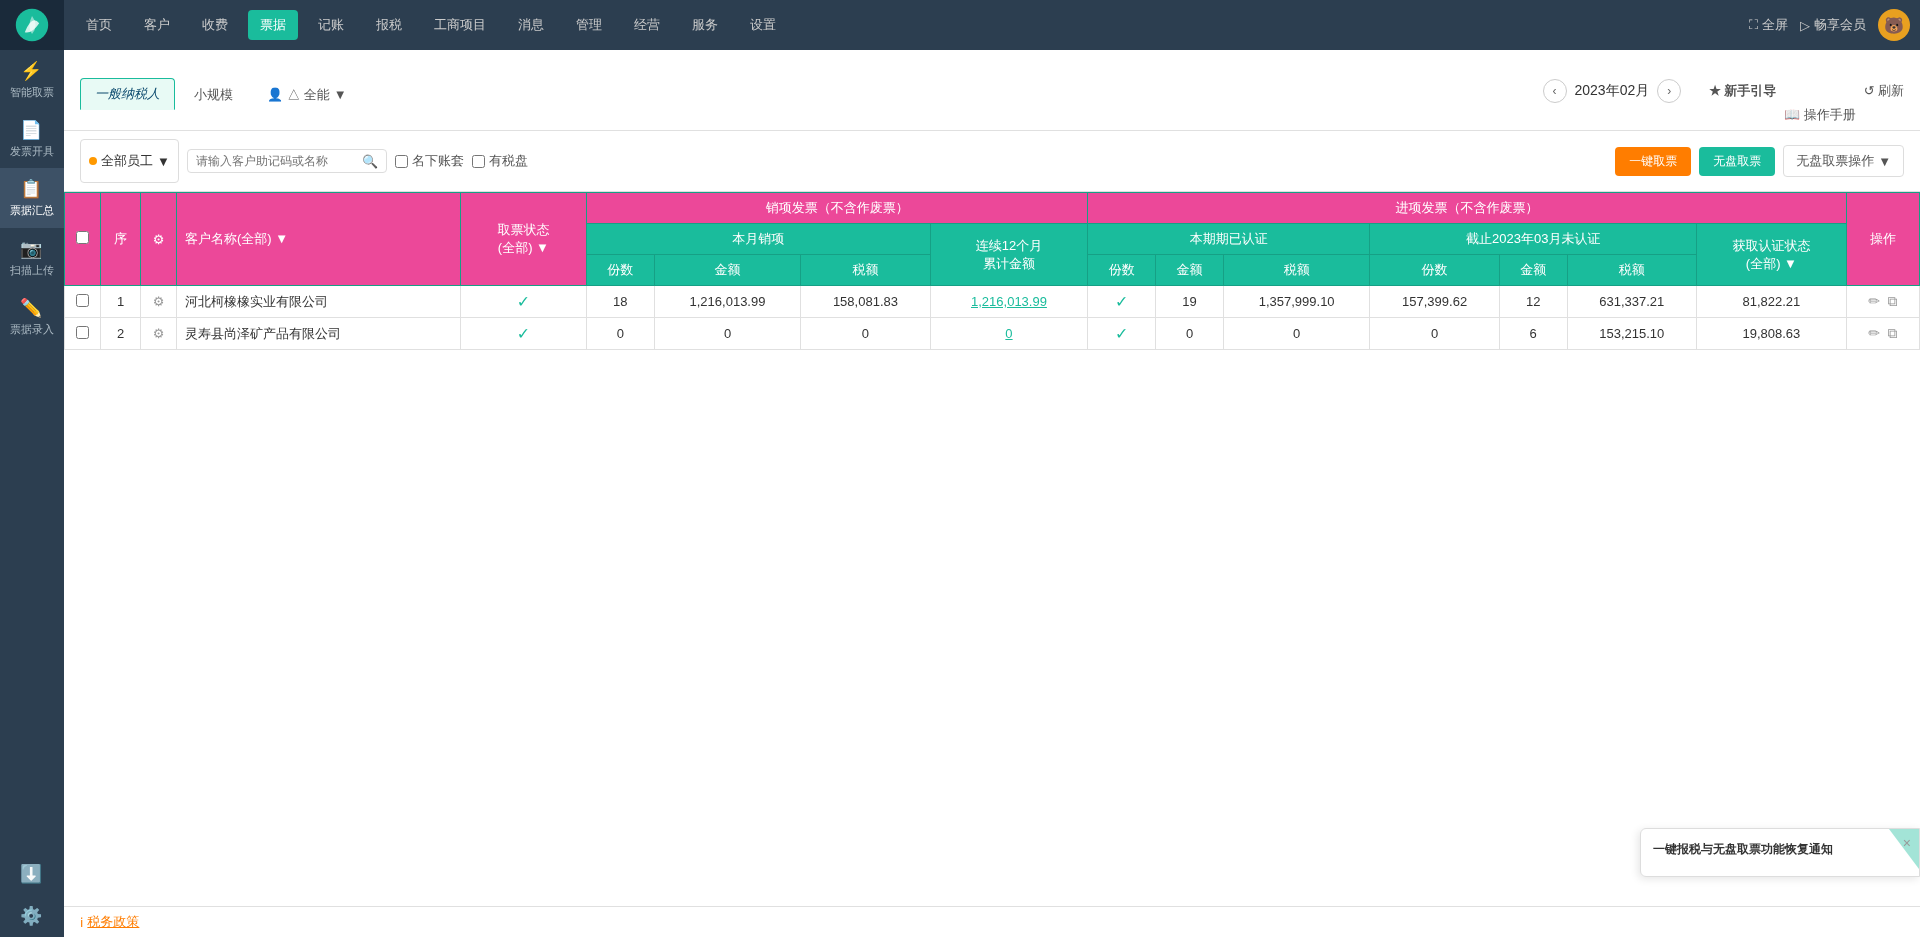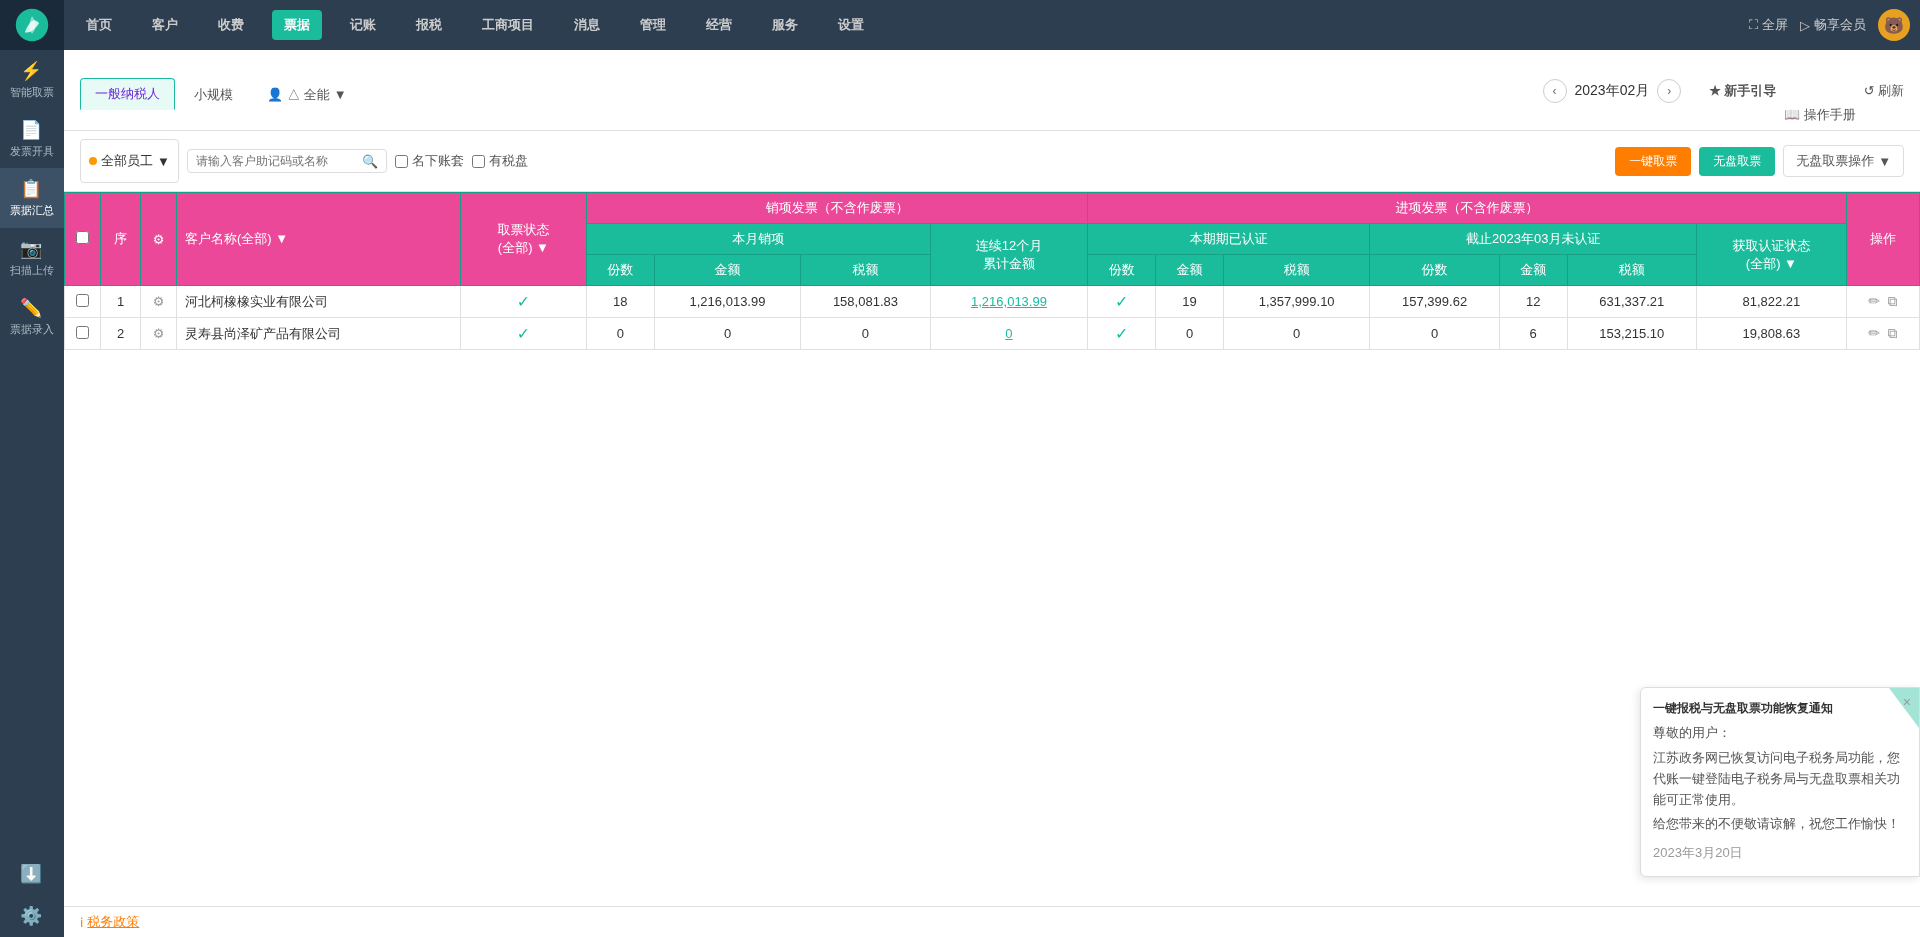--- a/index.html
+++ b/index.html
@@ -68,22 +68,21 @@
       display: flex;
       align-items: center;
       padding: 0 10px;
       color: #fff;
       flex-shrink: 0;
     }
     .topnav-items {
       display: flex;
       align-items: flex-end;
       flex: 1;
-      gap: 16px;
-      font-weight: bold;
+      gap: 8px;
     }
     .topnav-item {
       padding: 6px 12px;
       color: #ccc;
       cursor: pointer;
       border-radius: 4px;
       font-size: 13px;
     }
     .topnav-item.active {
       background: #1abc9c;
@@ -143,23 +142,24 @@
       font-size: 13px;
       color: #555;
       border: 1px solid transparent;
       border-bottom: none;
       display: flex;
       align-items: center;
       gap: 4px;
     }
     .tab-item.active {
       background: #e8faf5;
-      color: #6d28d9;
+      color: #0c4a6e;
       border: 1px solid #1abc9c;
       border-bottom: 1px solid #e8faf5;
+      font-style: italic;
     }
     .tabs-nav-right {
       margin-left: auto;
       display: flex;
       align-items: center;
       gap: 8px;
       padding-bottom: 6px;
     }
     .tabs-nav-arrow {
       width: 24px;
@@ -597,19 +597,13 @@
 </div>
 
 <div class="notification-popup">
   <div class="teal-corner">
     <svg width="60" height="40" viewBox="0 0 60 40">
       <polygon points="30,0 60,0 60,40" fill="#1abc9c" opacity="0.4"></polygon>
     </svg>
   </div>
   <span class="close-btn">×</span>
   <div class="title">一键报税与无盘取票功能恢复通知</div>
-  <div class="body">
-    <div>尊敬的用户：</div>
-    <div style="margin-top:4px;">江苏政务网已恢复访问电子税务局功能，您代账一键登陆电子税务局与无盘取票相关功能可正常使用。</div>
-    <div style="margin-top:4px;">给您带来的不便敬请谅解，祝您工作愉快！</div>
-    <div class="date">2023年3月20日</div>
-  </div>
 </div>
 
 </body></html>

